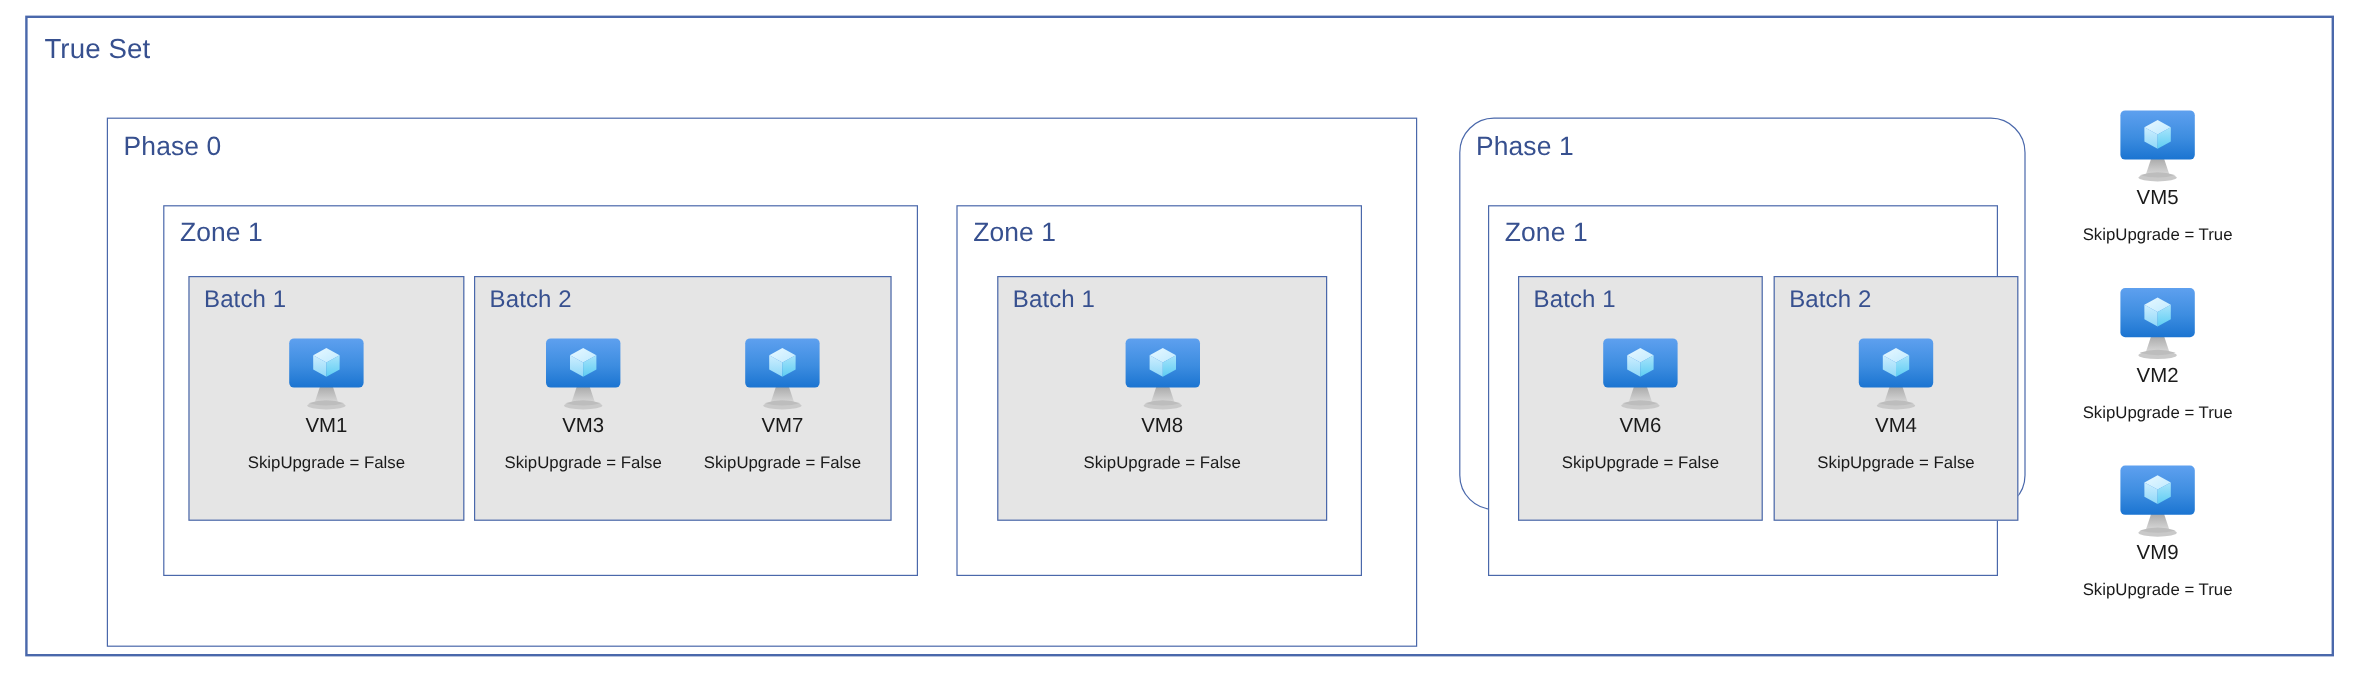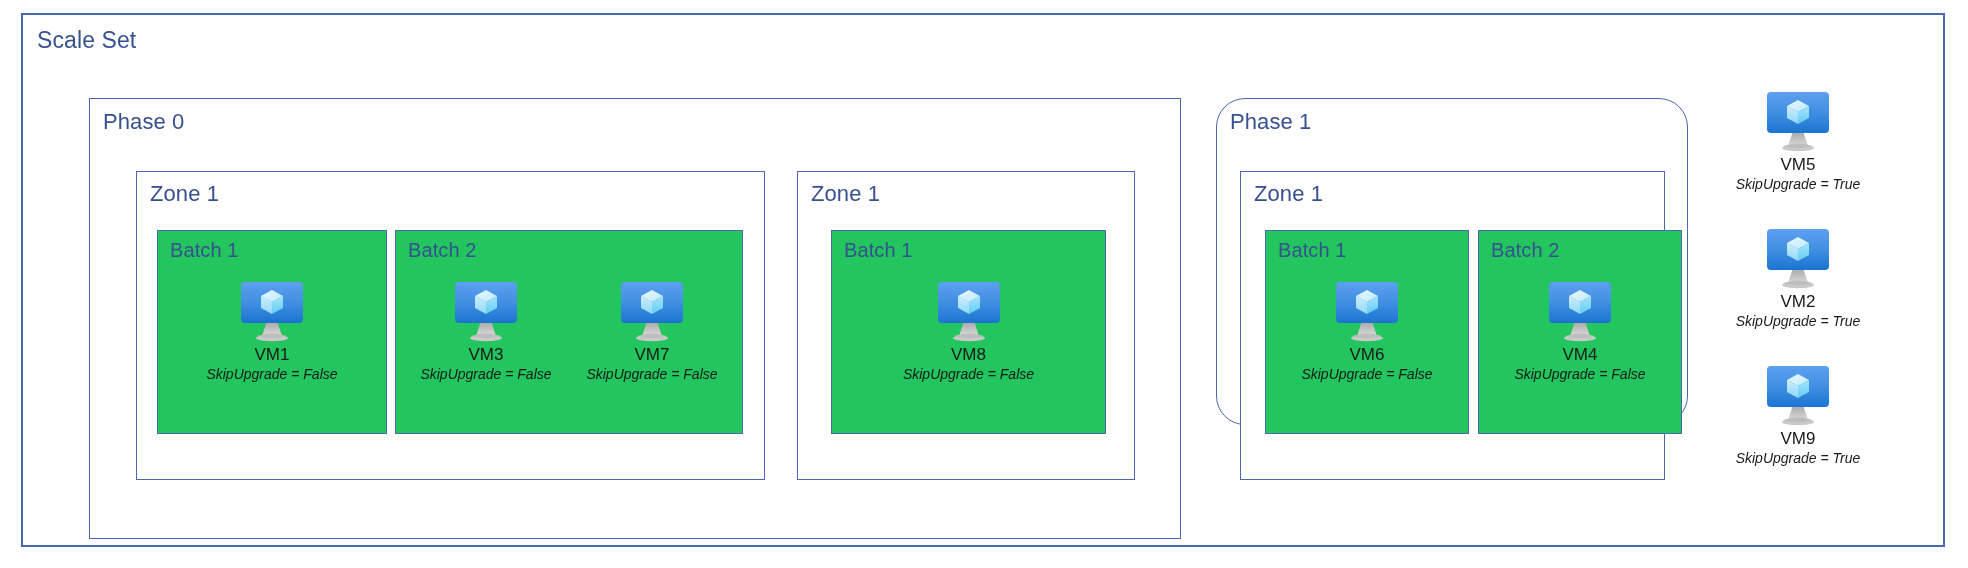--- a/index.html
+++ b/index.html
@@ -70,21 +70,21 @@
   }
   #phase0-zone-1 { left: 46px;  top: 72px; width: 629px; height: 309px; }
   #phase0-zone-2 { left: 707px; top: 72px; width: 338px; height: 309px; }
   #phase1-zone-1 { left: 23px;  top: 72px; width: 425px; height: 309px; }
 
   
   .batch-box {
     position: absolute;
     border: 1.5px solid #4a68ab;
     box-sizing: border-box;
-    background: #22c55e;
+    background: #e5e5e5;
   }
   .batch-title {
     position: absolute;
     left: 12px;
     top: 8px;
     font-size: 20px;
   }
   .batch-vms {
     position: absolute;
     left: 0;
@@ -115,46 +115,45 @@
     position: relative;
   }
   .vm-name {
     margin-top: 2px;
     font-size: 17px;
     color: #1a1a1a;
     text-align: center;
     white-space: nowrap;
   }
   .vm-flag {
-    margin-top: 1px;
+    margin-top: 12px;
     font-size: 14px;
     color: #1a1a1a;
     text-align: center;
     white-space: nowrap;
-    font-style: italic;
   }
 
   
   #standalone-vms {
     position: absolute;
     left: 1700px;
     top: 74px;
     width: 200px;
     display: flex;
     flex-direction: column;
     align-items: flex-start;
     gap: 34px;
   }
 </style>
 </head>
 <body>
 
 <div id="scaleset-frame">
 
-  <div id="scaleset-title" class="container-title">Scale Set</div>
+  <div id="scaleset-title" class="container-title">True Set</div>
 
   <div id="phase-0" class="phase-box">
     <div class="container-title phase-title">Phase 0</div>
 
     <div id="phase0-zone-1" class="zone-box">
       <div class="container-title zone-title">Zone 1</div>
 
       <div id="p0z1-batch-1" class="batch-box">
         <div class="container-title batch-title">Batch 1</div>
         <div class="batch-vms">

